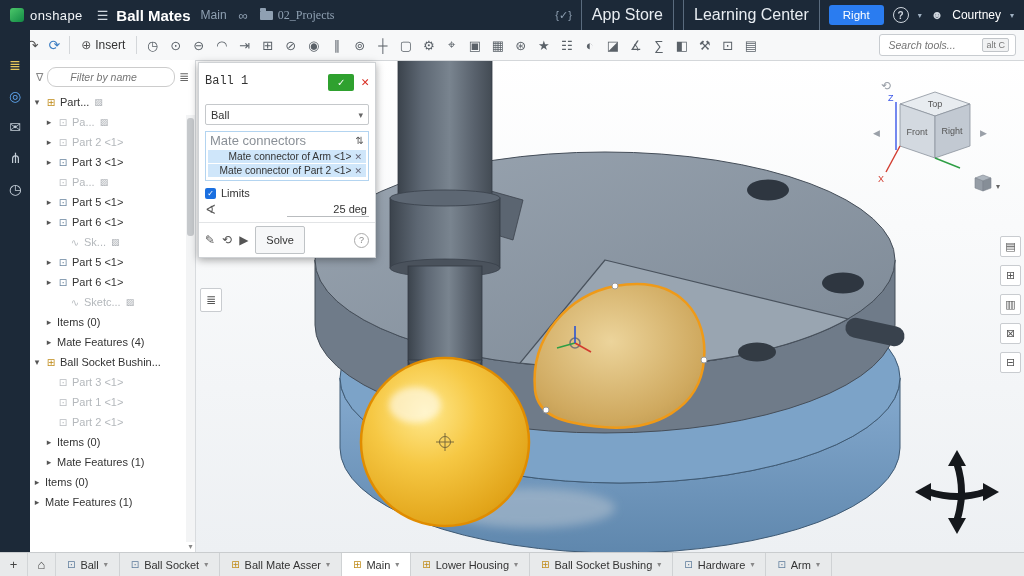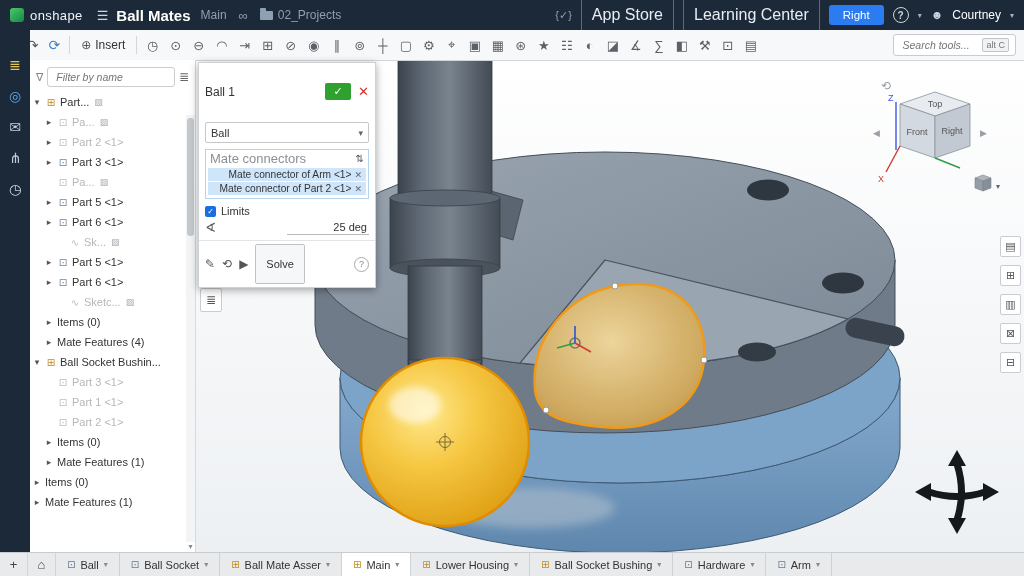--- a/index.html
+++ b/index.html
@@ -12,41 +12,41 @@
     align-items:center;color:#fff;font-size:12px;}
   .logo-mark{width:14px;height:14px;border-radius:3px;margin:0 6px 0 10px;
     background:linear-gradient(140deg,#4cc76a,#128a45);}
   .logo-text{font-size:13px;letter-spacing:.4px;margin-right:14px;color:#f2f5f8;}
   .doc-menu{color:#cfd6de;font-size:13px;margin-right:8px;}
   .doc-title{font-size:15px;font-weight:bold;margin-right:10px;}
   .ws{color:#8fa0b2;margin-right:12px;}
   .linkic{color:#8fa0b2;margin-right:12px;font-size:13px;}
   .folder{width:13px;height:9px;background:#8fa0b2;border-radius:1px;position:relative;margin-right:5px;}
   .folder::before{content:"";position:absolute;left:0;top:-3px;width:6px;height:3px;background:#8fa0b2;border-radius:1px 1px 0 0;}
-  .folder-name{color:#8fa0b2;}
+  .folder-name{color:#8fa0b2;font-family:Liberation Serif, serif;}
   .hright{margin-left:auto;display:flex;align-items:center;gap:9px;margin-right:10px;}
   .fs-ic{color:#8fa0b2;font-size:11px;}
   .hbtn{border:1px solid #5a6b7e;border-radius:9px;padding:16px 10px;color:#e8edf2;font-size:16px;background:transparent;}
   .share{background:#2a7cf0;border:none;border-radius:3px;padding:4px 14px;color:#fff;font-size:11.5px;}
   .help-c{width:14px;height:14px;border:1.5px solid #cfd6de;border-radius:50%;font-size:10px;font-weight:bold;
     display:flex;align-items:center;justify-content:center;color:#cfd6de;}
   .tiny-caret{font-size:8px;color:#9fb0c1;}
   .userg{color:#cfd6de;font-size:12px;}
 
   
   .toolbar{left:0;top:30px;width:1024px;height:30px;background:#f7f8f9;border-bottom:1px solid #d4d7da;
     display:flex;align-items:center;font-size:12px;color:#444;}
   .tbbtn{padding:0 5px;font-size:14px;color:#555;}
   .sync{color:#3f7fc4;}
   .tbsep{width:1px;height:18px;background:#d4d7da;margin:0 4px;}
   .insert{display:flex;align-items:center;gap:4px;padding:2px 7px;color:#333;}
   .insert .plus{color:#555;font-size:12px;}
   .tbicons{display:flex;align-items:center;}
   .tbicon{width:23px;text-align:center;font-size:13px;color:#5a6168;}
-  .searchbox{margin-left:auto;margin-right:8px;display:flex;align-items:center;gap:0;
+  .searchbox{margin-left:auto;margin-right:8px;display:flex;align-items:center;gap:14px;
     border:1px solid #c8ccd0;background:#fff;border-radius:3px;height:20px;padding:0 6px;}
   .searchbox input{border:none;outline:none;width:78px;font-size:10.5px;font-style:italic;color:#555;
     font-family:inherit;background:transparent;}
   .kbd{border:1px solid #c0c4c8;border-radius:2px;font-size:9px;color:#777;background:#f1f2f3;padding:0 3px;line-height:12px;}
 
   
   .left-rail{left:0;top:30px;width:30px;height:522px;background:#1c2938;display:flex;flex-direction:column;
     align-items:center;padding-top:28px;gap:17px;box-sizing:border-box;}
   .railicon{color:#c3cdd7;font-size:14px;line-height:14px;}
   .railicon:nth-child(1){color:#e3c55a;}
@@ -60,21 +60,21 @@
   
   .right-rail{right:3px;top:236px;display:flex;flex-direction:column;gap:8px;}
   .rricon{width:19px;height:19px;background:#fff;border:1px solid #c9ccd0;border-radius:2px;color:#555;
     font-size:11px;display:flex;align-items:center;justify-content:center;}
 
   
   .left-panel{left:30px;top:60px;width:166px;height:492px;background:#fff;border-right:1px solid #d8dbde;
     font-size:11px;color:#333;box-sizing:border-box;}
   .filter-row{display:flex;align-items:center;gap:4px;padding:7px 6px 5px 6px;}
   .funnel{color:#888;font-size:11px;}
-  .filter-row input{flex:1;height:18px;border:1px solid #ccc;border-radius:3px;padding:0 8px;
+  .filter-row input{flex:1;height:18px;border:1px solid #ccc;border-radius:9px;padding:0 22px;
     font-size:10.5px;font-style:italic;color:#777;font-family:inherit;outline:none;min-width:0;}
   .listic{color:#666;font-size:12px;}
   .inst-head{display:flex;align-items:center;padding:2px 6px 3px 6px;font-size:11.5px;color:#333;}
   .inst-head .sp{flex:1;}
   .popout{color:#777;font-size:10px;}
   .tree{overflow:hidden;height:436px;}
   .trow{height:20px;display:flex;align-items:center;gap:3px;padding-right:10px;}
   .tcaret{width:10px;font-size:9px;color:#555;text-align:center;flex:none;}
   .ticon{width:12px;font-size:10px;text-align:center;flex:none;}
   .ticon-assembly{color:#c08c1a;}
@@ -84,21 +84,21 @@
   .grayed .tlabel{color:#b4b8bc;}
   .grayed .ticon{color:#b9bdc1 !important;}
   .thatch{color:#a9adb2;font-size:9px;margin-left:2px;flex:none;}
   .panel-scroll{position:absolute;right:0px;top:55px;width:9px;height:427px;background:#f3f4f5;}
   .panel-thumb{position:absolute;right:1px;top:3px;width:7px;height:118px;background:#c6c9cc;border-radius:3px;}
   .panel-down{position:absolute;right:0px;bottom:1px;width:9px;text-align:center;font-size:8px;color:#888;}
 
   
   .dialog{left:198px;top:62px;width:176px;background:#fff;border:1px solid #cfd2d5;
     box-shadow:0 2px 8px rgba(0,0,0,.35);font-size:11px;color:#333;}
-  .dlg-head{display:flex;align-items:center;padding:20px 6px;}
+  .dlg-head{display:flex;align-items:flex-start;padding:11px 6px;font-family:Liberation Mono, monospace;}
   .dlg-title{flex:1;font-size:12px;}
   .dlg-check{width:26px;height:17px;background:#2fa12f;color:#fff;border-radius:2px;font-size:11px;
     display:flex;align-items:center;justify-content:center;}
   .dlg-close{color:#d93025;font-size:13px;font-weight:bold;margin-left:7px;}
   .dlg-select{margin:2px 6px 6px 6px;border:1px solid #c5c8cb;border-radius:2px;height:19px;
     display:flex;align-items:center;padding:0 5px;}
   .dlg-select .val{flex:1;font-size:11px;}
   .dlg-select .car{color:#666;font-size:9px;}
   .mbox{margin:0 6px;border:1px solid #b3d4f0;padding-bottom:2px;}
   .mbox-head{display:flex;align-items:center;padding:1px 4px;}
@@ -109,21 +109,21 @@
   .mrow .mx{color:#667;font-size:9px;margin-left:3px;}
   .limits-row{display:flex;align-items:center;gap:5px;margin:6px 6px 3px 6px;}
   .chk{width:11px;height:11px;background:#1a6fe0;border-radius:2px;color:#fff;font-size:8px;
     display:flex;align-items:center;justify-content:center;}
   .angle-row{display:flex;align-items:center;margin:0 6px 5px 6px;}
   .angle-ic{color:#555;font-size:13px;}
   .angle-field{margin-left:auto;width:78px;border-bottom:1px solid #b9bcbf;text-align:right;
     font-size:11px;padding:1px 2px;}
   .dlg-foot{border-top:1px solid #e2e4e6;padding:3px 6px;display:flex;align-items:center;gap:7px;}
   .fic{color:#555;font-size:12px;}
-  .solve{border:1px solid #bfc3c6;background:#f6f7f8;border-radius:2px;padding:13px 10px;font-size:11px;color:#333;}
+  .solve{border:1px solid #bfc3c6;background:#f6f7f8;border-radius:2px;padding:7px 10px;font-size:11px;color:#333;}
   .dlg-help{margin-left:auto;color:#888;font-size:11px;border:1px solid #aaa;border-radius:50%;
     width:13px;height:13px;display:flex;align-items:center;justify-content:center;font-size:9px;}
 
   
   .bottom-bar{left:0;top:552px;width:1024px;height:24px;background:#e8eaeb;border-top:1px solid #c9ccce;
     display:flex;align-items:stretch;font-size:11px;color:#333;box-sizing:border-box;}
   .bbtn{width:27px;display:flex;align-items:center;justify-content:center;color:#444;font-size:13px;
     border-right:1px solid #d2d5d7;}
   .tab{display:flex;align-items:center;gap:5px;padding:0 11px;border-right:1px solid #cfd2d4;max-width:180px;}
   .tab.active{background:#fff;}

